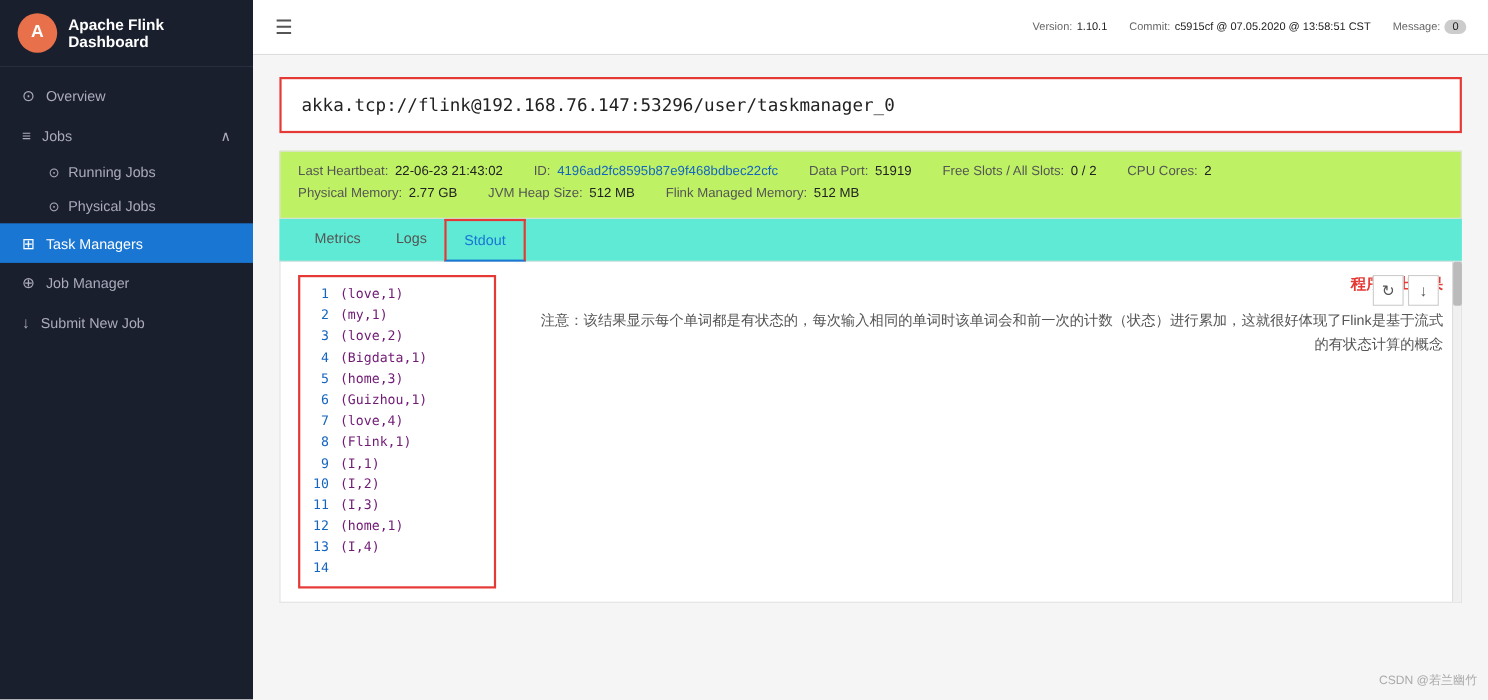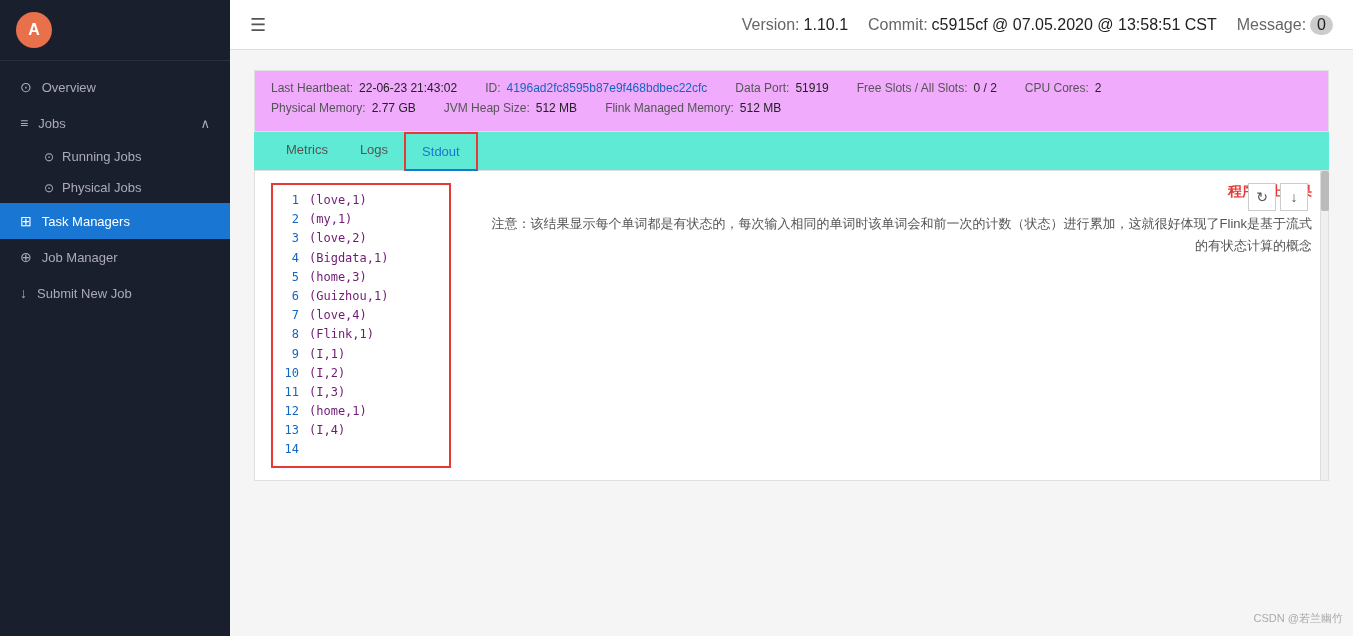--- a/index.html
+++ b/index.html
@@ -89,21 +89,21 @@
       background: white;
       border-bottom: 1px solid #ddd;
       padding: 0 20px;
       height: 50px;
       display: flex;
       align-items: center;
       justify-content: space-between;
       flex-shrink: 0;
     }
     .topbar-left { display: flex; align-items: center; gap: 16px; }
-    .topbar-right { display: flex; align-items: center; gap: 20px; font-size: 16px; color: #444; }
+    .topbar-right { display: flex; align-items: center; gap: 20px; font-size: 10px; color: #444; }
     .topbar-right span { display: flex; align-items: center; gap: 4px; }
     .topbar-right .label { color: #666; }
     .topbar-right .value { color: #222; font-weight: 500; }
     .hamburger { font-size: 18px; cursor: pointer; color: #555; }
 
     
     .content {
       flex: 1;
       overflow-y: auto;
       padding: 20px 24px;
@@ -116,21 +116,21 @@
       background: white;
       padding: 14px 18px;
       font-size: 16px;
       color: #222;
       font-family: monospace;
       margin-bottom: 16px;
     }
 
     
     .info-panel {
-      background: #f0abfc;
+      background: #bef264;
       border: 1px solid #e0e0e0;
       padding: 10px 16px;
       margin-bottom: 0;
     }
     .info-row {
       display: flex;
       align-items: center;
       gap: 28px;
       flex-wrap: wrap;
       margin-bottom: 6px;
@@ -259,20 +259,21 @@
     }
   </style>
 </head>
 <body>
 
 <div class="sidebar">
   <div class="sidebar-logo">
     <div class="logo-icon">
       <span>A</span>
     </div>
+    <span class="sidebar-title">Apache Flink Dashboard</span>
   </div>
   <nav class="sidebar-nav">
     <div class="nav-item">
       <span class="nav-icon">⊙</span>
       <span>Overview</span>
     </div>
 
     <div class="nav-group-header">
       <div style="display:flex;align-items:center;">
         <span class="nav-icon">≡</span>
@@ -323,20 +324,23 @@
       </span>
       <span>
         <span class="label">Message:</span>
         <span class="value" style="background:#ccc;padding:1px 7px;border-radius:10px;">0</span>
       </span>
     </div>
   </div>
 
   <div class="content">
 
+    <div class="tm-url-box">
+      <span>akka.tcp://flink@192.168.76.147:53296/user/taskmanager_0</span>
+    </div>
 
     <div class="info-panel">
       <div class="info-row">
         <div class="info-item">
           <span class="info-label">Last Heartbeat:</span>
           <span class="info-value dark">22-06-23 21:43:02</span>
         </div>
         <div class="info-item">
           <span class="info-label">ID:</span>
           <span class="info-value">4196ad2fc8595b87e9f468bdbec22cfc</span>

